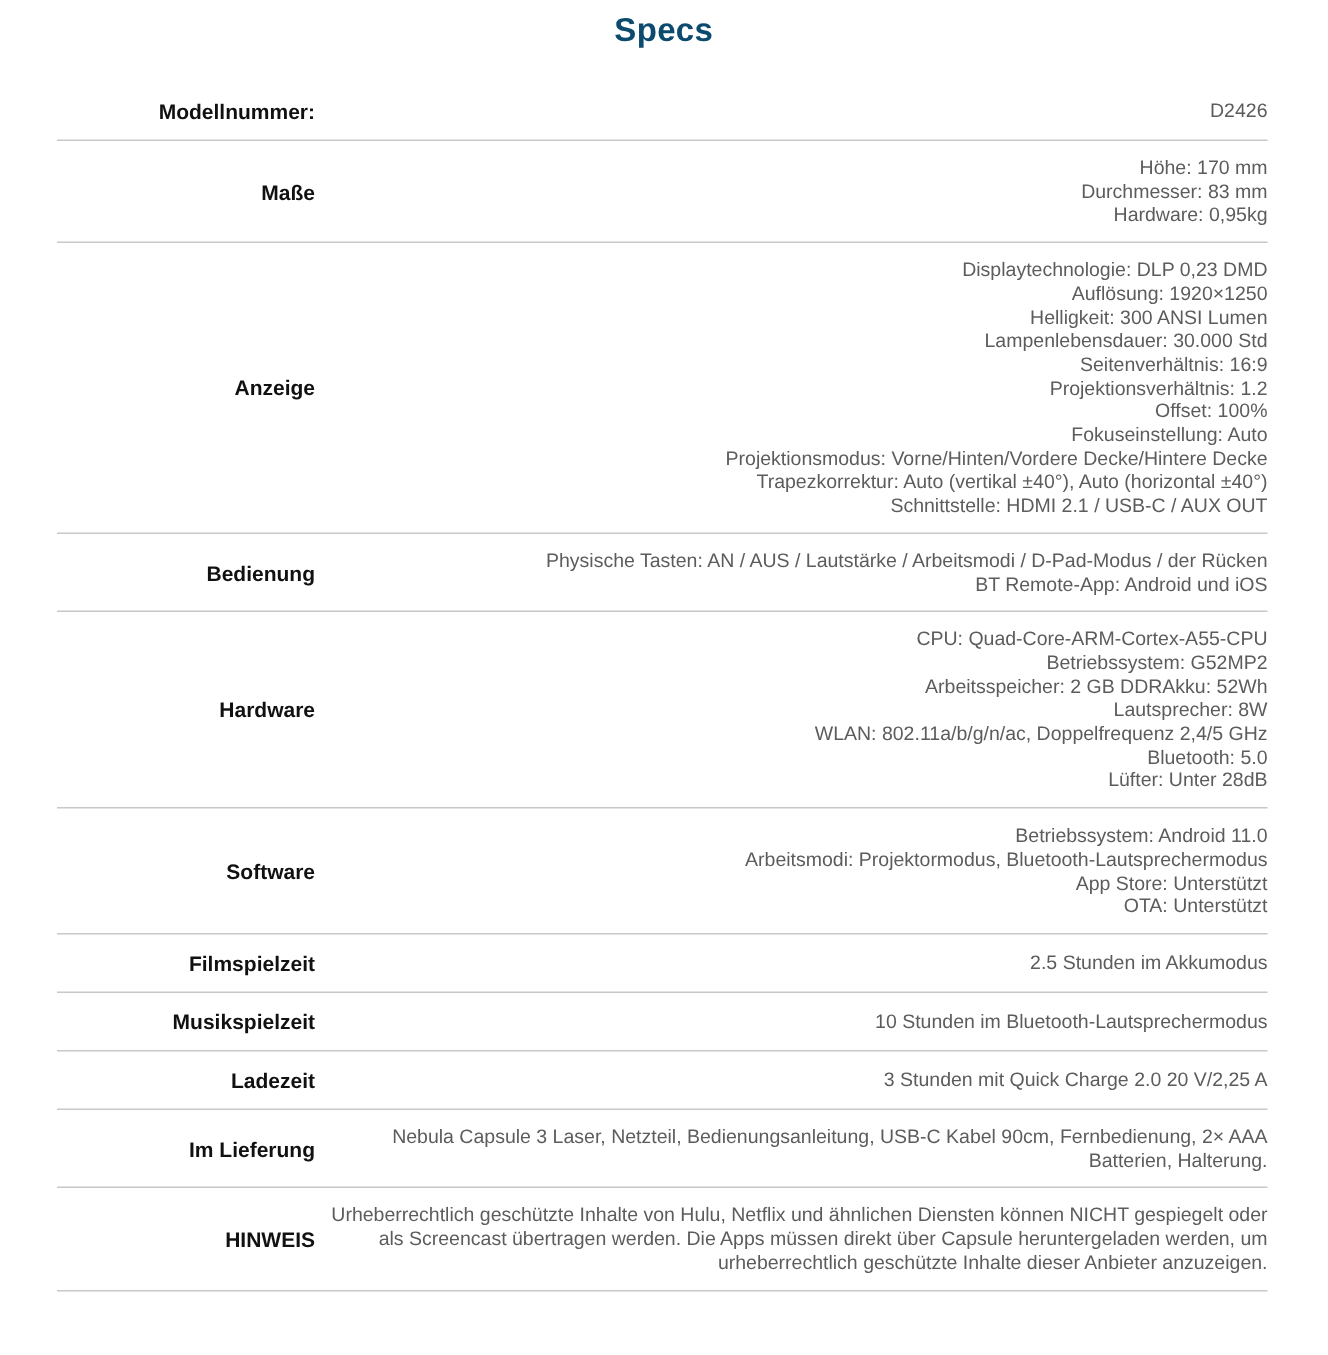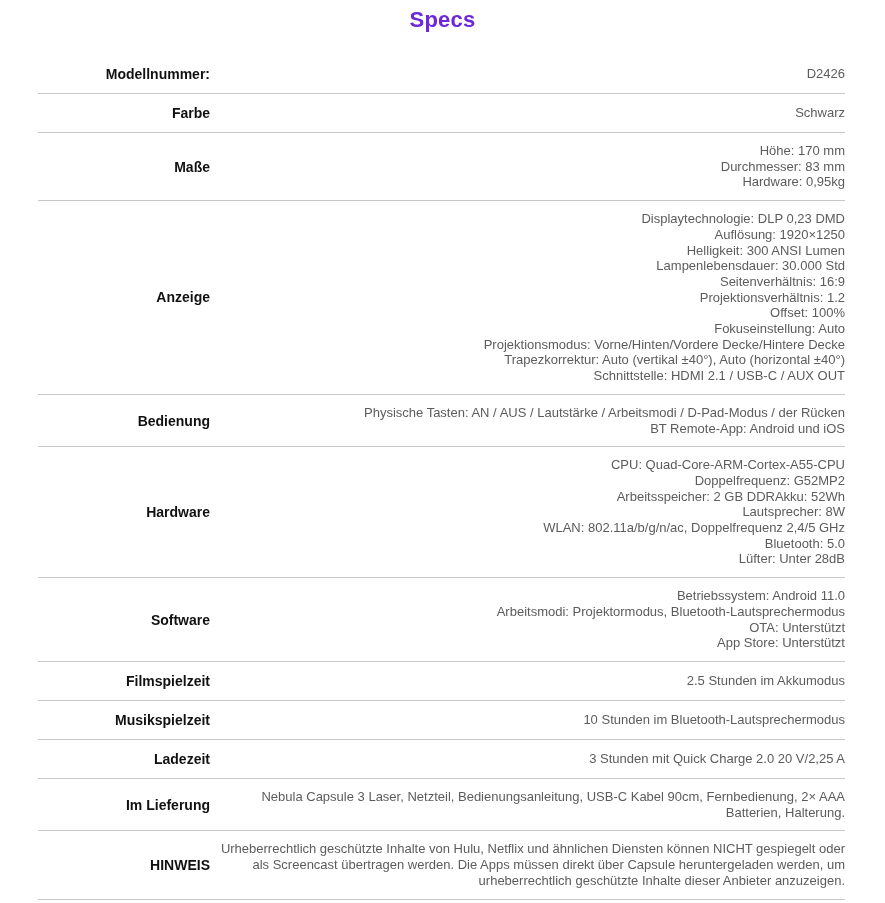--- a/index.html
+++ b/index.html
@@ -15,21 +15,21 @@
     background: #ffffff;
     overflow: hidden;
   }
   .title {
     margin: 0;
     padding-top: 7px;
     text-align: center;
     font-size: 22px;
     font-weight: 700;
     letter-spacing: 0.2px;
-    color: #6d28d9;
+    color: #0c4a6e;
   }
   .spec-table {
     margin: 22px 40px 0 38px;
     text-align: right;
   }
   .spec-row {
     display: flex;
     align-items: center;
     border-bottom: 1px solid #c8c8c8;
     padding: 10px 0;
@@ -58,26 +58,20 @@
 <div class="page">
   <h1 class="title">Specs</h1>
   <div class="spec-table" id="spec-table">
   <div class="spec-row">
     <div class="spec-label">Modellnummer:</div>
     <div class="spec-value">
           <div class="line">D2426</div>
         </div>
   </div>
 
-  <div class="spec-row">
-    <div class="spec-label">Farbe</div>
-    <div class="spec-value">
-          <div class="line">Schwarz</div>
-        </div>
-  </div>
 
   <div class="spec-row">
     <div class="spec-label">Maße</div>
     <div class="spec-value">
           <div class="line">Höhe: 170 mm</div>
           <div class="line">Durchmesser: 83 mm</div>
           <div class="line">Hardware: 0,95kg</div>
         </div>
   </div>
 
@@ -103,36 +97,36 @@
     <div class="spec-value">
           <div class="line">Physische Tasten: AN / AUS / Lautstärke / Arbeitsmodi / D-Pad-Modus / der Rücken</div>
           <div class="line">BT Remote-App: Android und iOS</div>
         </div>
   </div>
 
   <div class="spec-row">
     <div class="spec-label">Hardware</div>
     <div class="spec-value">
           <div class="line">CPU: Quad-Core-ARM-Cortex-A55-CPU</div>
-          <div class="line">Doppelfrequenz: G52MP2</div>
+          <div class="line">Betriebssystem: G52MP2</div>
           <div class="line">Arbeitsspeicher: 2 GB DDRAkku: 52Wh</div>
           <div class="line">Lautsprecher: 8W</div>
           <div class="line">WLAN: 802.11a/b/g/n/ac, Doppelfrequenz 2,4/5 GHz</div>
           <div class="line">Bluetooth: 5.0</div>
           <div class="line">Lüfter: Unter 28dB</div>
         </div>
   </div>
 
   <div class="spec-row">
     <div class="spec-label">Software</div>
     <div class="spec-value">
           <div class="line">Betriebssystem: Android 11.0</div>
           <div class="line">Arbeitsmodi: Projektormodus, Bluetooth-Lautsprechermodus</div>
+          <div class="line">App Store: Unterstützt</div>
           <div class="line">OTA: Unterstützt</div>
-          <div class="line">App Store: Unterstützt</div>
         </div>
   </div>
 
   <div class="spec-row">
     <div class="spec-label">Filmspielzeit</div>
     <div class="spec-value">
           <div class="line">2.5 Stunden im Akkumodus</div>
         </div>
   </div>
 

